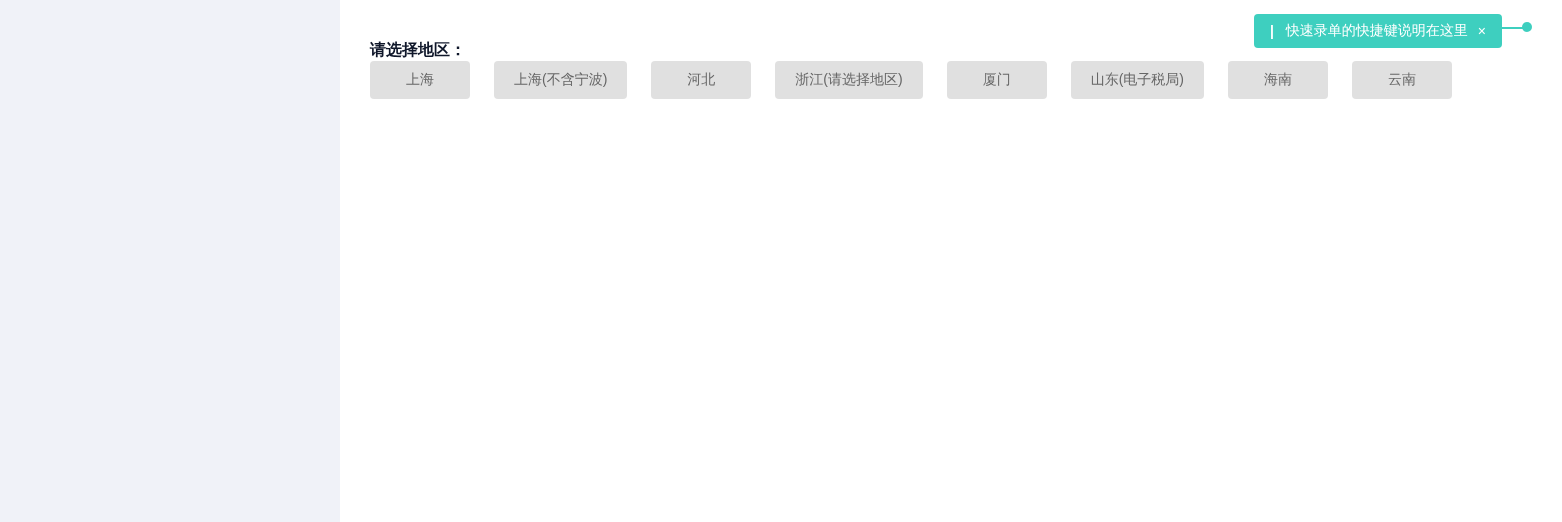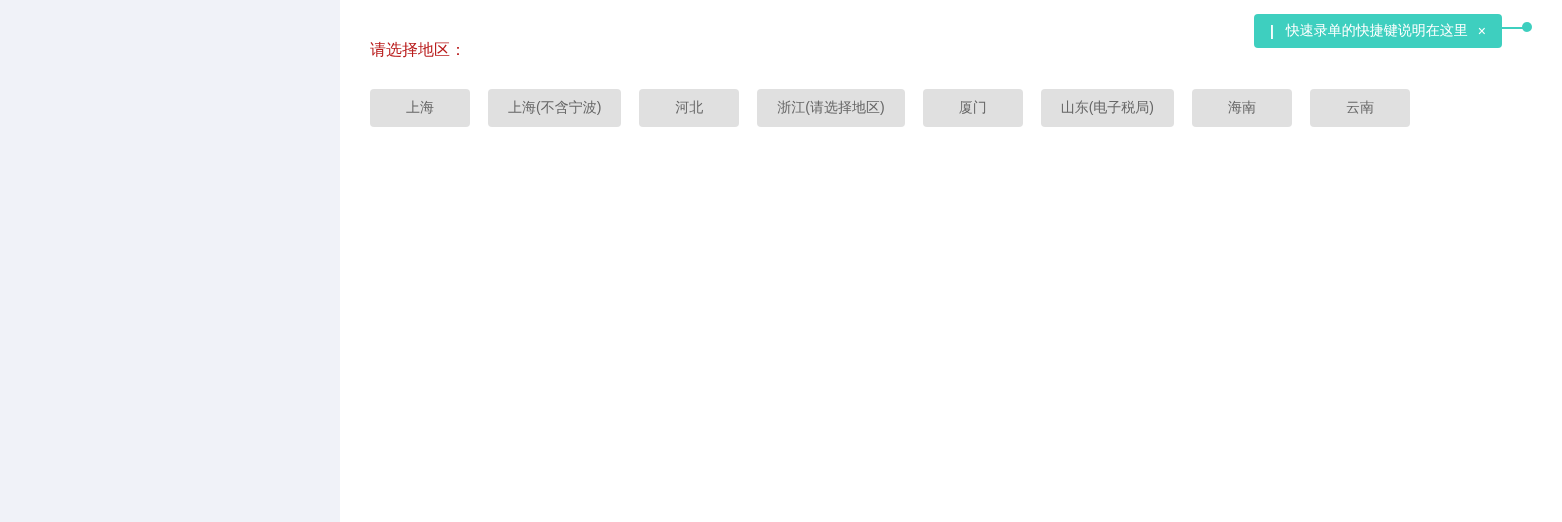--- a/index.html
+++ b/index.html
@@ -31,29 +31,28 @@
       left: 340px;
       top: 0;
       right: 0;
       bottom: 0;
       background: #ffffff;
       padding: 40px 30px;
     }
 
     .page-title {
       font-size: 16px;
-      color: #b91c1c;
-      font-weight: normal;
-      margin-bottom: 28px;
+      color: #0f172a;
+      font-weight: bold;
     }
 
     .region-buttons {
       display: flex;
       flex-wrap: wrap;
-      gap: 18px;
+      gap: 24px;
     }
 
     .region-btn {
       background: #e0e0e0;
       border: none;
       border-radius: 4px;
       padding: 10px 20px;
       font-size: 14px;
       color: #666;
       cursor: pointer;

